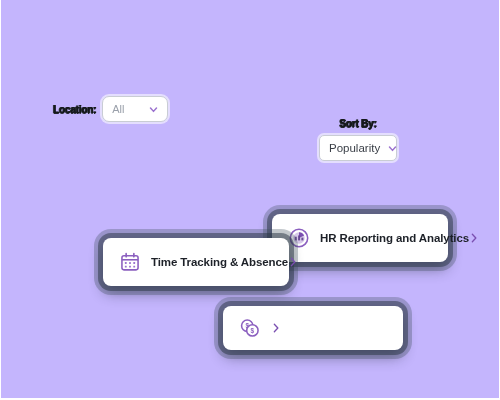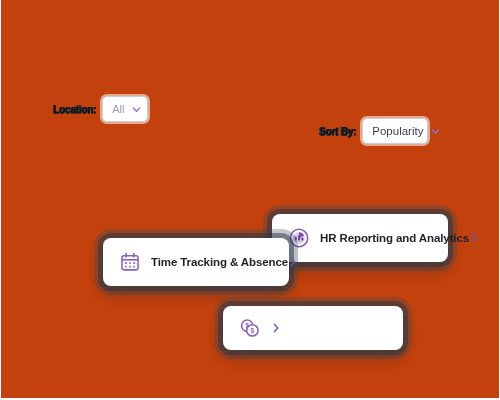--- a/index.html
+++ b/index.html
@@ -10,21 +10,21 @@
     width: 500px;
     height: 400px;
     background: #4c6670;
     font-family: "Liberation Sans", sans-serif;
     overflow: hidden;
     position: relative;
   }
   .screen {
     position: absolute;
     inset: 0;
-    background: #c2410c;
+    background: #c4b5fd;
     border-bottom: 2px solid #ffffff;
     border-left: 1px solid #ffffff;
     border-right: 1px solid #ffffff;
     box-sizing: border-box;
     text-decoration: underline;
   }
 
   
   .filter-location {
     position: absolute;
@@ -34,20 +34,21 @@
     align-items: center;
     gap: 6px;
   }
   .filter-sort {
     position: absolute;
     left: 318px;
     top: 118px;
     display: flex;
     align-items: center;
     gap: 6px;
+    flex-direction: column;
   }
   .filter-label {
     font-size: 10px;
     font-weight: 700;
     color: #15181c;
     letter-spacing: -0.2px;
     white-space: nowrap;
     text-shadow: 0.7px 0 0 #15181c, -0.7px 0 0 #3c4148, 0 0.6px 0 #22262b;
   }
 
@@ -57,22 +58,22 @@
     border-radius: 5px;
     height: 26px;
     display: flex;
     align-items: center;
     justify-content: space-between;
     gap: 8px;
     padding: 0 9px;
     box-sizing: border-box;
     box-shadow: 0 0 0 2px rgba(255,255,255,0.55);
   }
-  .select.loc { width: 46px; }
-  .select.sort { width: 66px; }
+  .select.loc { width: 66px; border-radius: 7px; }
+  .select.sort { width: 78px; }
   .select-value {
     font-size: 11px;
     color: #9aa0aa;
     white-space: nowrap;
   }
   .select.sort .select-value {
     color: #3a3f47;
     font-size: 11.5px;
   }
   .chev-down {

